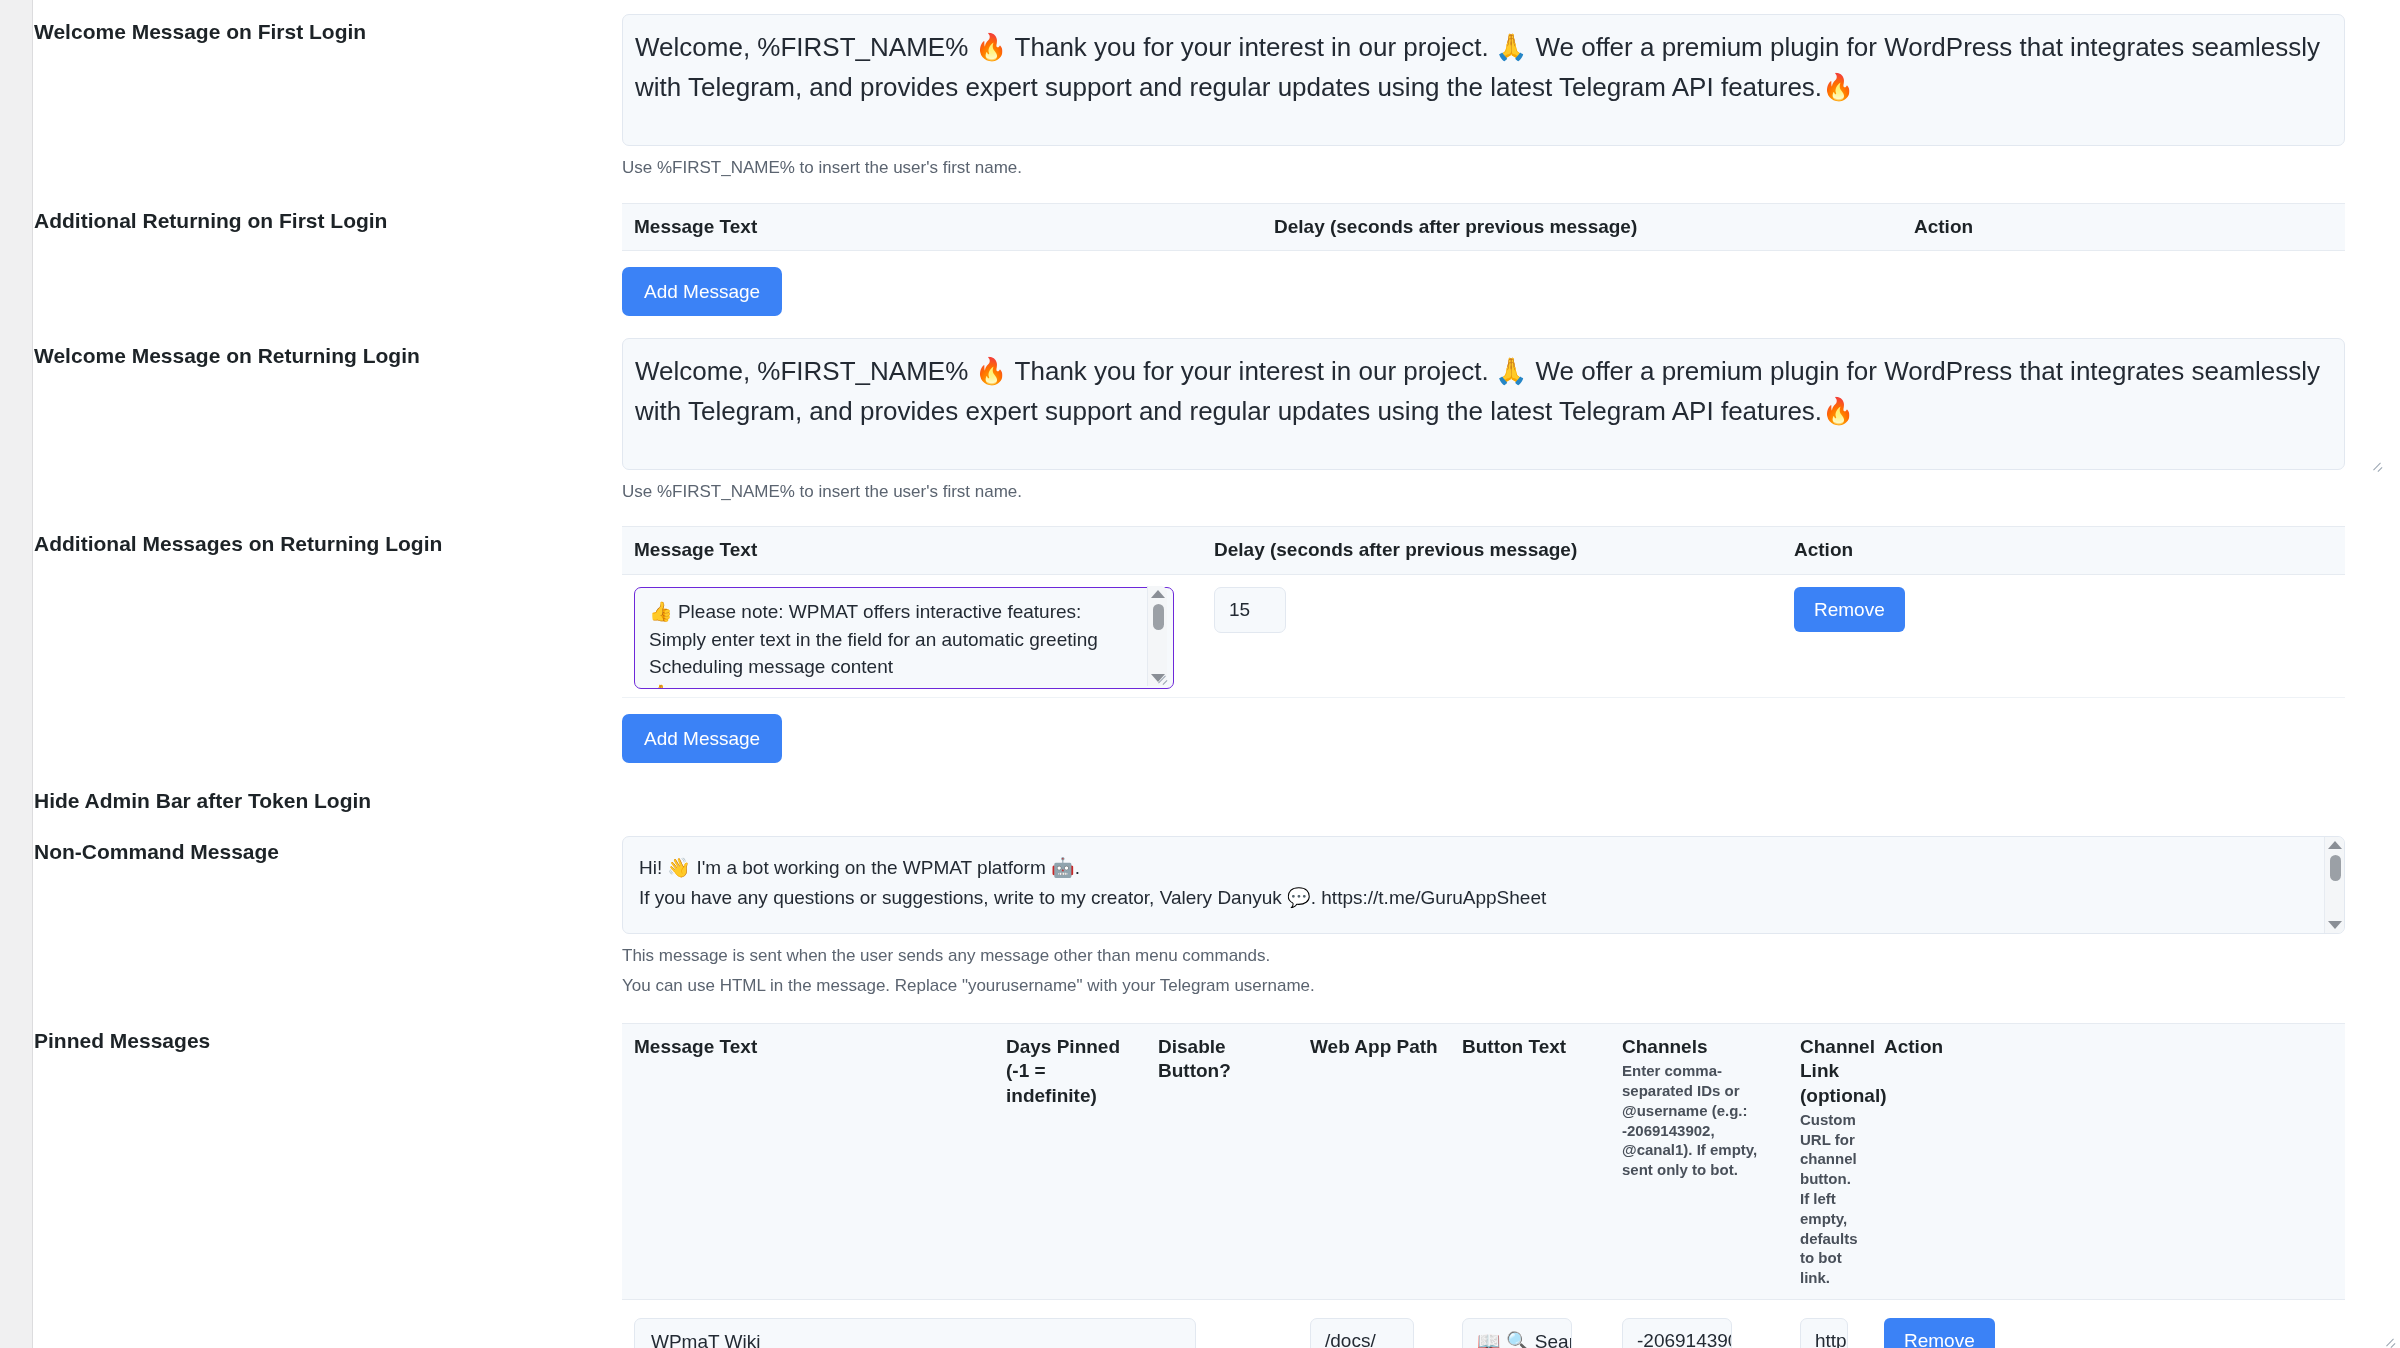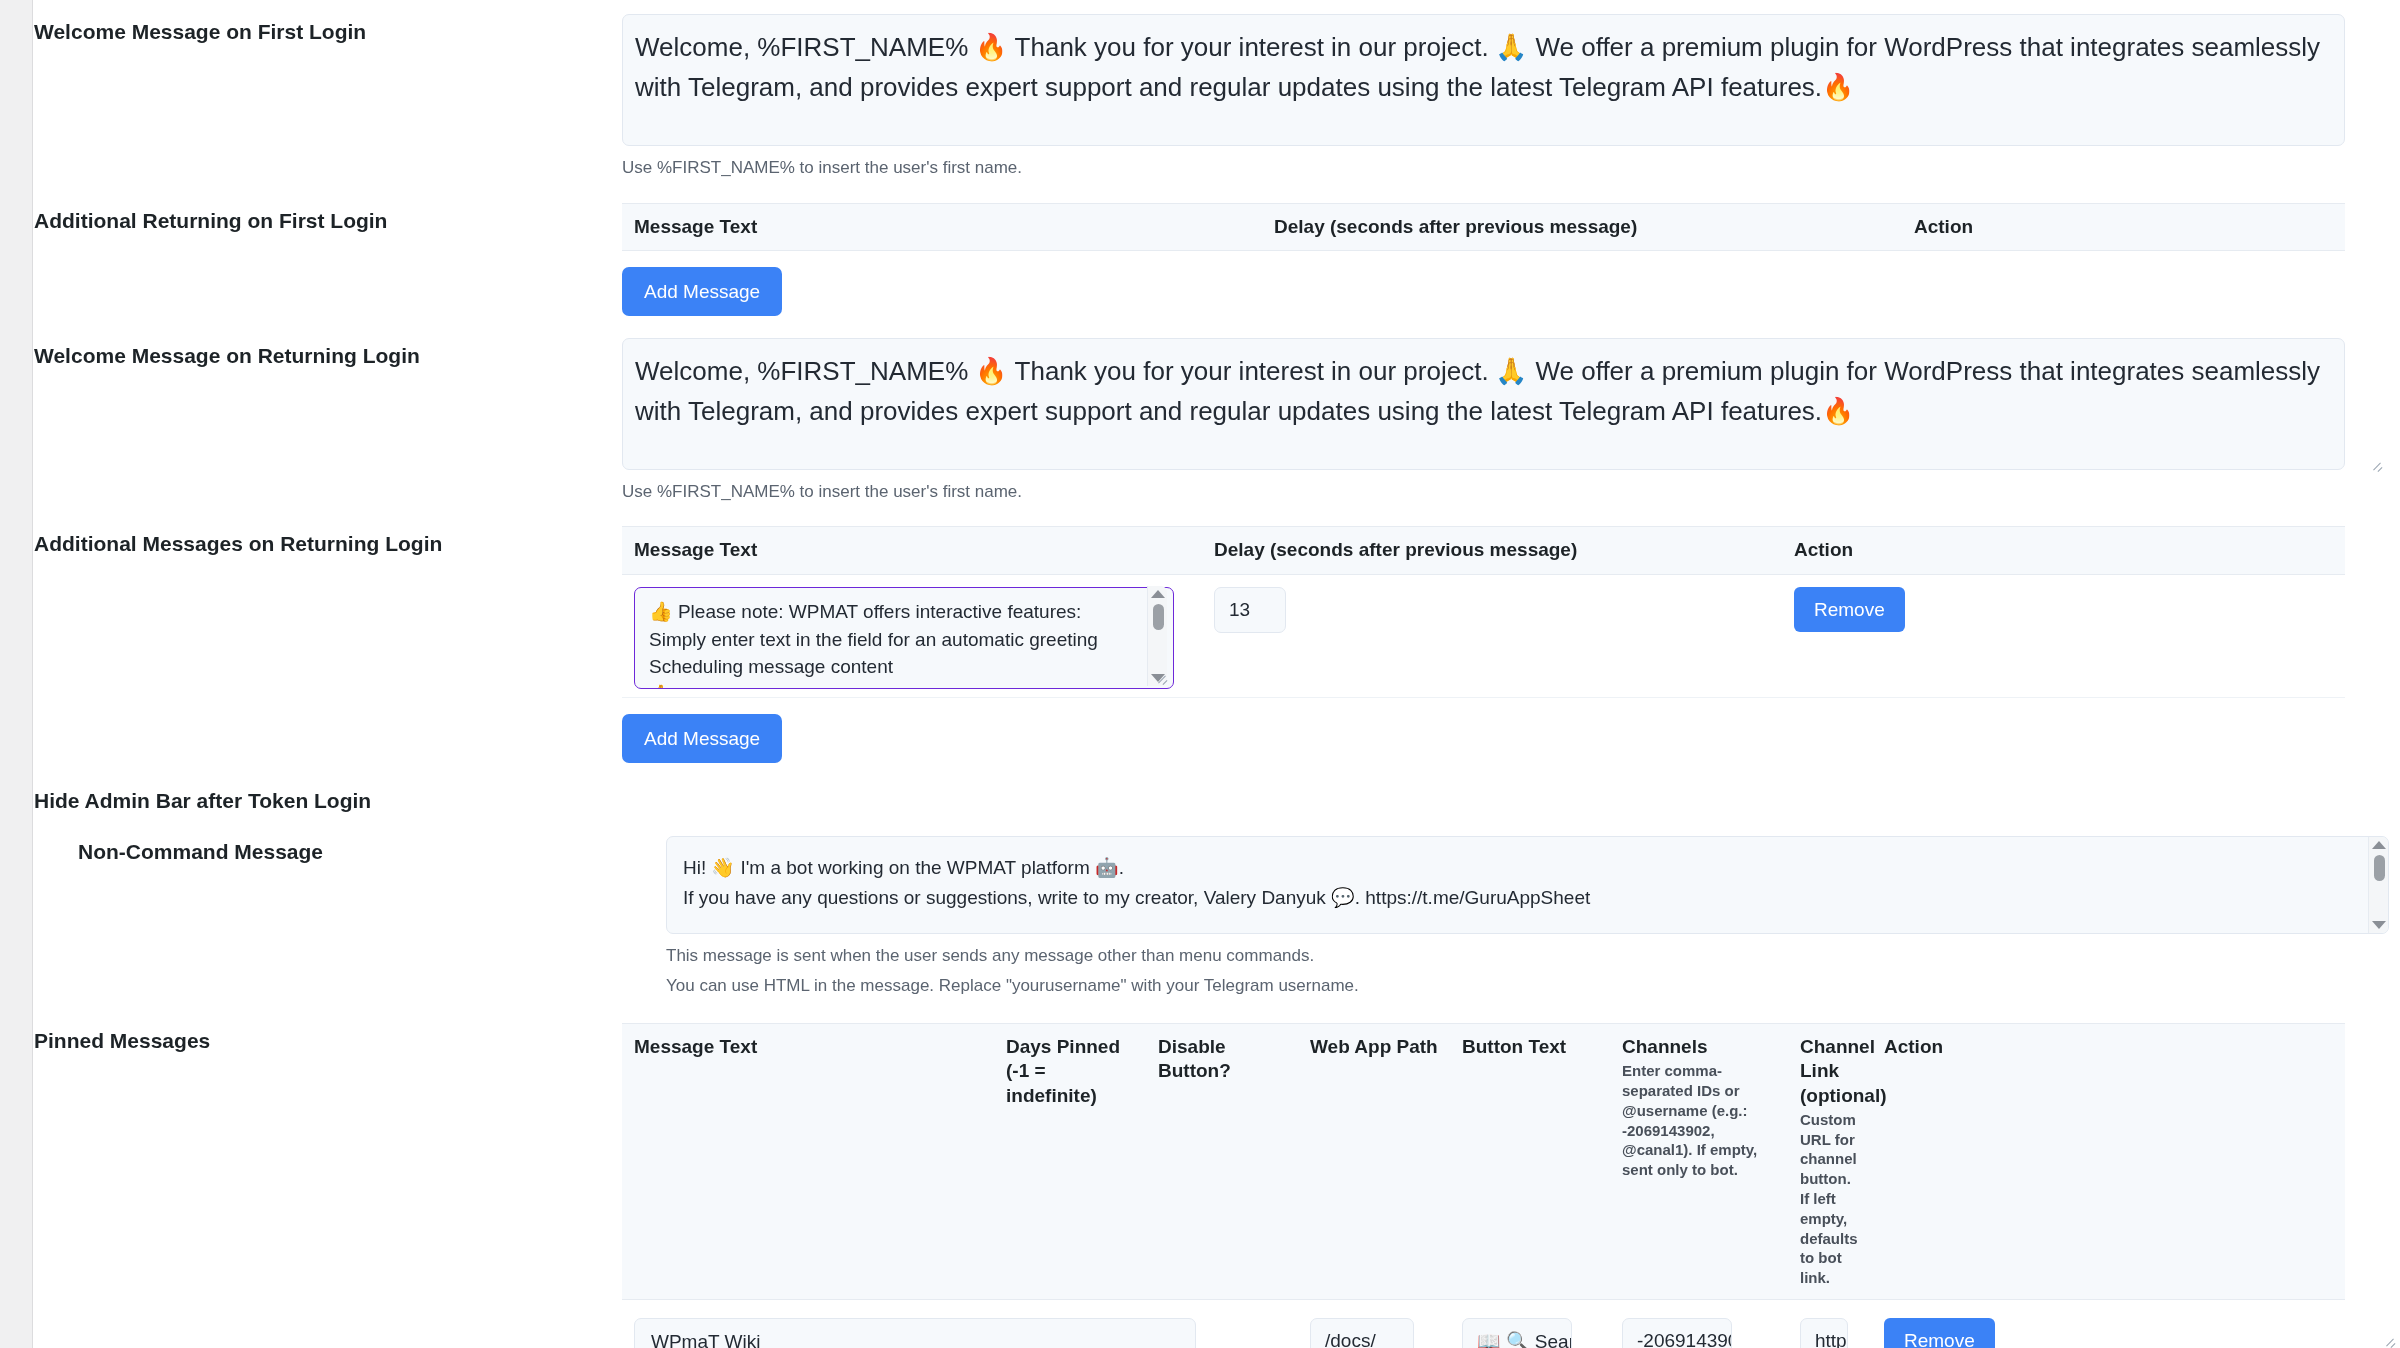--- a/index.html
+++ b/index.html
@@ -317,40 +317,40 @@
               <div style="position:relative;margin-top:-104px;margin-left:512px;height:102px;width:22px;">
                 <div class="vscroll">
                   <div class="arrow up"></div>
                   <div class="thumb"></div>
                   <div class="arrow down"></div>
                 </div>
               </div>
               <div class="resize-grip" style="position:relative;margin-left:524px;margin-top:-16px;"></div>
             </td>
             <td>
-              <span class="inp inp-delay">13</span>
+              <span class="inp inp-delay">15</span>
             </td>
             <td>
               <button class="btn btn-remove">Remove</button>
             </td>
           </tr>
         </tbody>
       </table>
       <div class="btn-wrap">
         <button class="btn btn-blue">Add Message</button>
       </div>
     </div>
   </div>
 
   <div class="form-row">
     <div class="row-label" style="padding-top:16px;">Hide Admin Bar after Token Login</div>
   </div>
 
   <div class="form-row">
-    <div class="row-label" style="padding-top:6px;margin-left:44px;">Non-Command Message</div>
+    <div class="row-label" style="padding-top:6px;">Non-Command Message</div>
     <div class="row-field" style="padding-top:4px;">
       <div class="ta-wrap">
         <div class="ta-big-scroll">Hi! 👋 I'm a bot working on the WPMAT platform 🤖.
 If you have any questions or suggestions, write to my creator, Valery Danyuk 💬. https://t.me/GuruAppSheet
 
 Привет! 👋 Я бот, работающий на платформе WPMAT 🤖.
 Если у вас есть вопросы или предложения, пишите моему создателю, Валерию Данюку 💬. https://t.me/GuruAppSheet</div>
         <div class="vscroll" style="top:1px;right:1px;height:96px;">
           <div class="arrow up"></div>
           <div class="thumb"></div>

